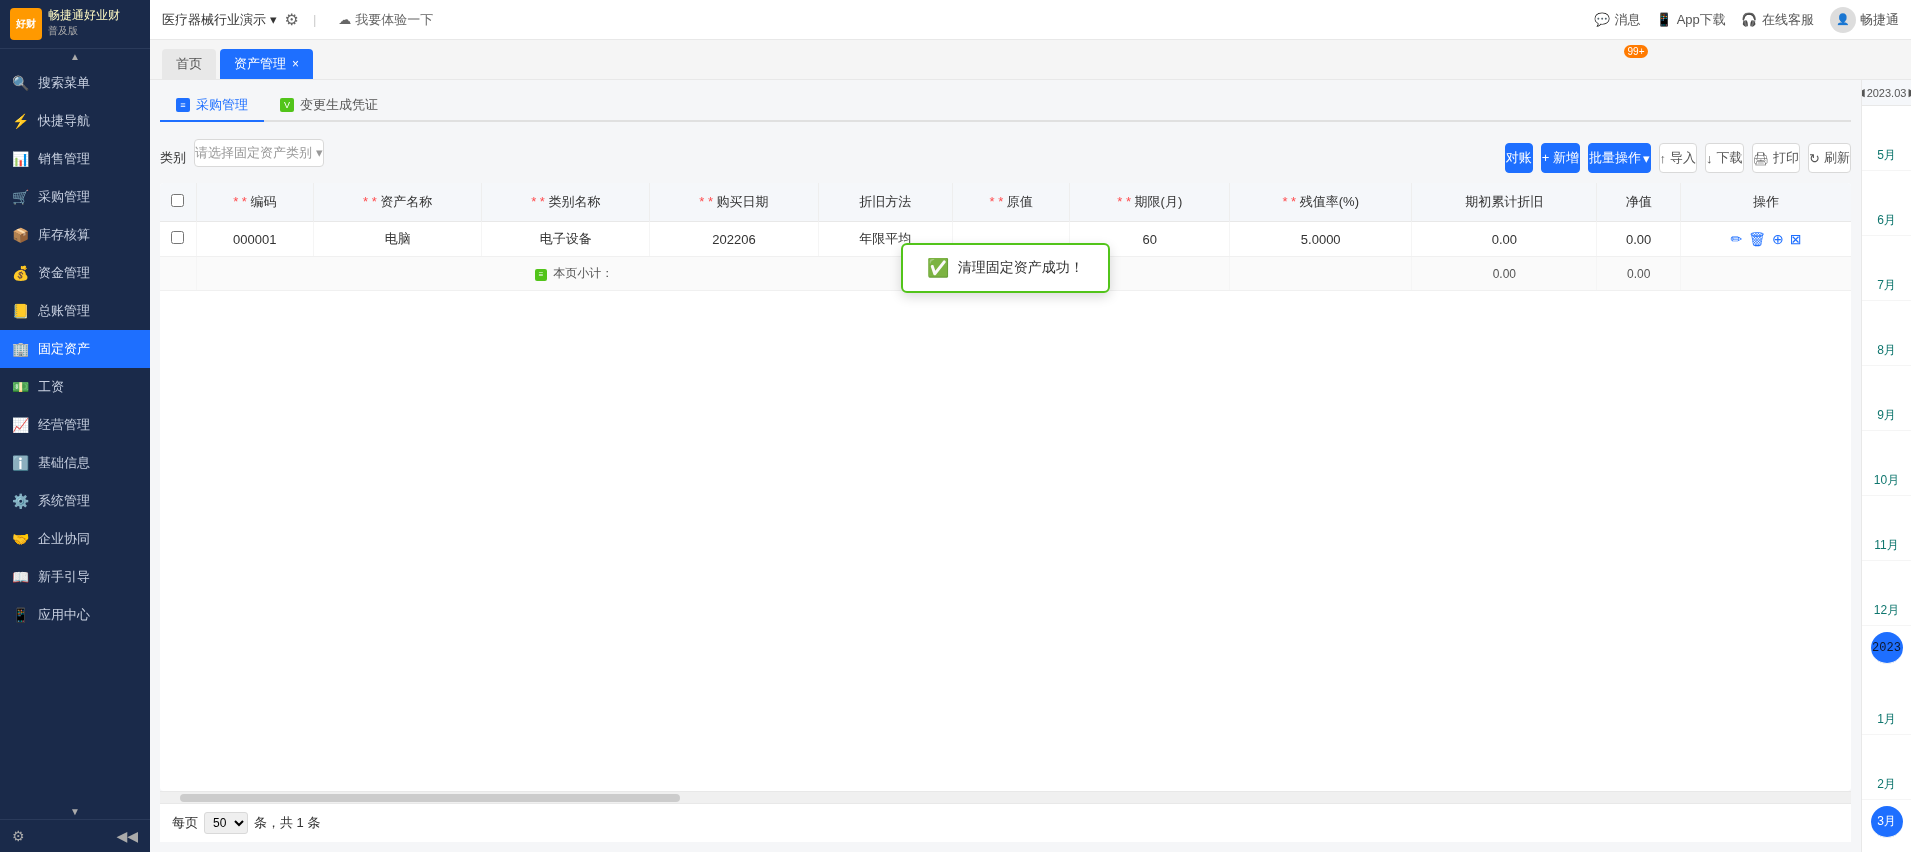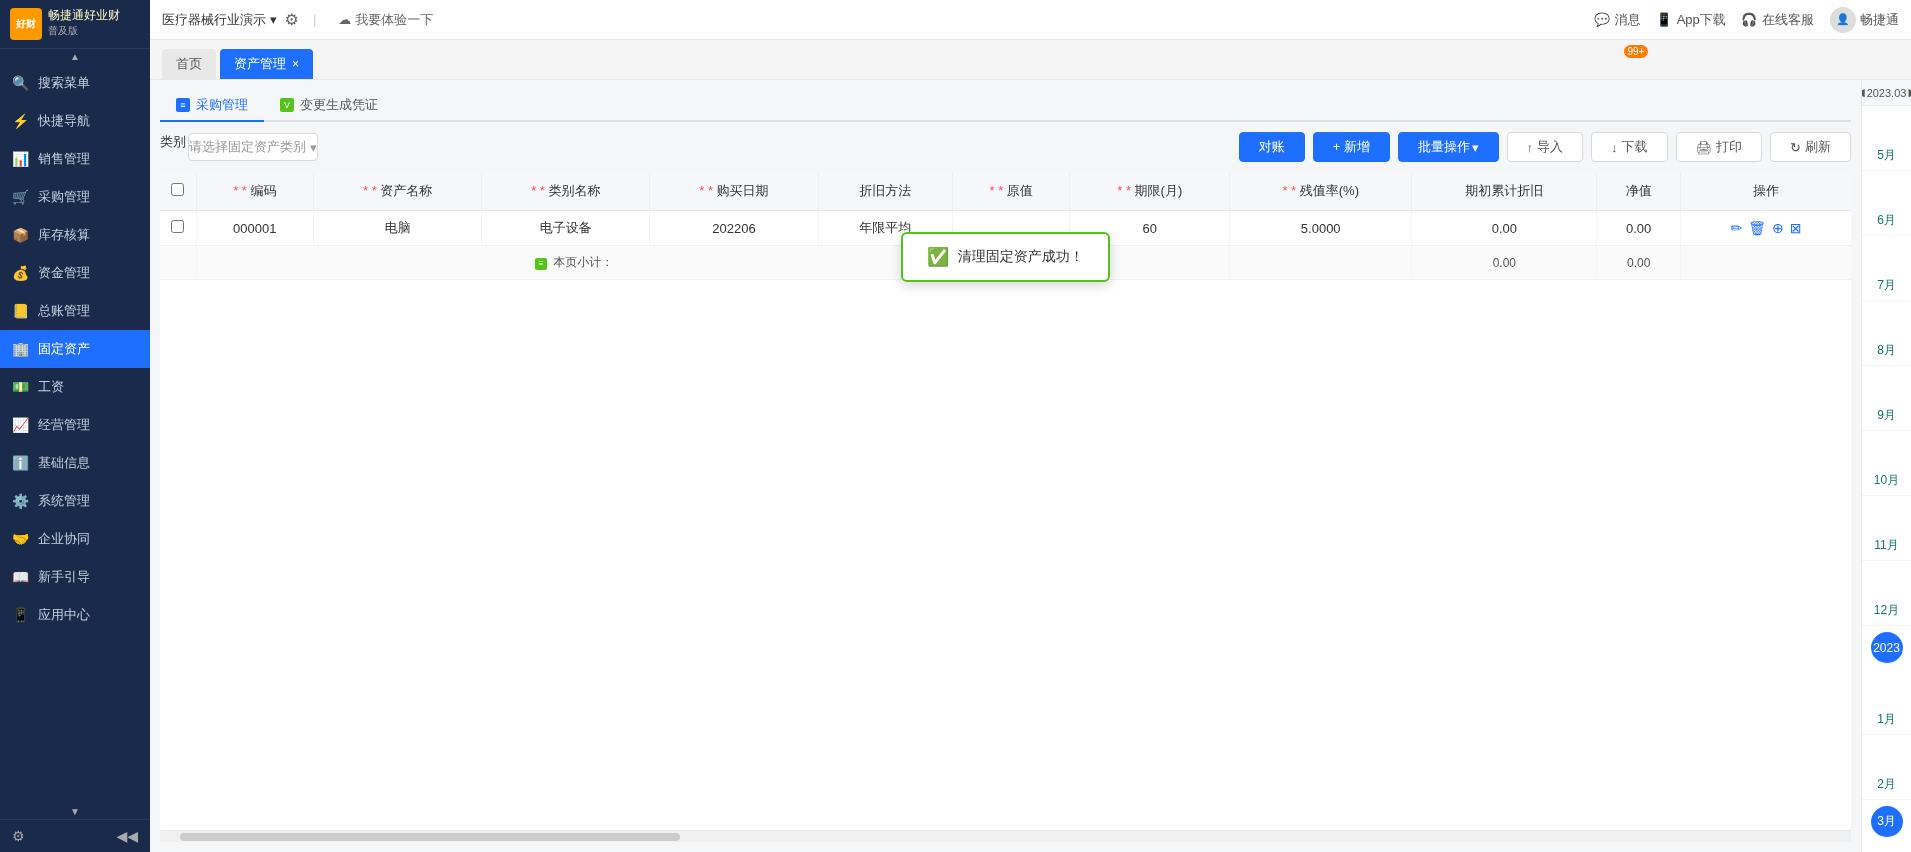--- a/index.html
+++ b/index.html
@@ -222,47 +222,48 @@
       font-size: 9px;
     }
 
     
     .toolbar {
       display: flex;
       align-items: center;
       gap: 8px;
       margin-bottom: 10px;
     }
-    .toolbar-left { display: flex; align-items: flex-start; gap: 2px; flex: 1; }
+    .toolbar-left { display: flex; align-items: flex-end; gap: 8px; flex: 1; }
     .toolbar-right { display: flex; align-items: center; gap: 8px; }
 
     .filter-label { font-size: 13px; color: #333; }
     .filter-select {
       display: flex;
       align-items: center;
       gap: 4px;
       border: 1px solid #d9d9d9;
       padding: 4px 0;
       border-radius: 4px;
       background: white;
       cursor: pointer;
       font-size: 13px;
       color: #999;
       min-width: 120px;
     }
 
     .btn {
-      padding: 5px 19px;
+      padding: 5px 0;
       border-radius: 4px;
       cursor: pointer;
       font-size: 13px;
       border: 1px solid transparent;
       display: flex;
       align-items: center;
       gap: 4px;
+      margin-top: 11px;
     }
     .btn-primary { background: #1e6fff; color: white; border-color: #1e6fff; }
     .btn-batch {
       background: #1e6fff;
       color: white;
       border-color: #1e6fff;
       display: flex;
       align-items: center;
       gap: 2px;
     }
@@ -381,28 +382,29 @@
       padding: 6px 4px;
       text-align: center;
       cursor: pointer;
       color: #0f766e;
       font-size: 12px;
       border-bottom: 1px solid #f5f5f5;
       margin-top: 35px;
     }
     .right-panel-item.active-year {
       background: #1e6fff;
-      color: #ffffff;
+      color: #0f172a;
       border-radius: 50%;
       margin: 2px auto;
       width: 32px;
       height: 32px;
       display: flex;
       align-items: center;
       justify-content: center;
+      font-family: Liberation Mono, monospace;
     }
     .right-panel-item.active-month {
       background: #1e6fff;
       color: white;
       border-radius: 50%;
       margin: 2px auto;
       width: 32px;
       height: 32px;
       display: flex;
       align-items: center;
@@ -672,20 +674,27 @@
             <span class="toast-icon">✅</span>
             <span class="toast-text">清理固定资产成功！</span>
           </div>
         </div>
       </div>
 
       <div class="scrollbar-area">
         <div class="scrollbar-thumb"></div>
       </div>
 
+      <div class="pagination-bar">
+        <span>每页</span>
+        <select class="page-size-select">
+          <option>50</option>
+        </select>
+        <span>条，共 1 条</span>
+      </div>
     </div>
 
     <div class="right-panel" style="position:relative;">
       <div class="right-panel-header">
         <span style="cursor:pointer;">◀</span>
         <span>2023.03</span>
         <span style="cursor:pointer;">▶</span>
       </div>
       <div class="right-panel-item">5月</div>
       <div class="right-panel-item">6月</div>

